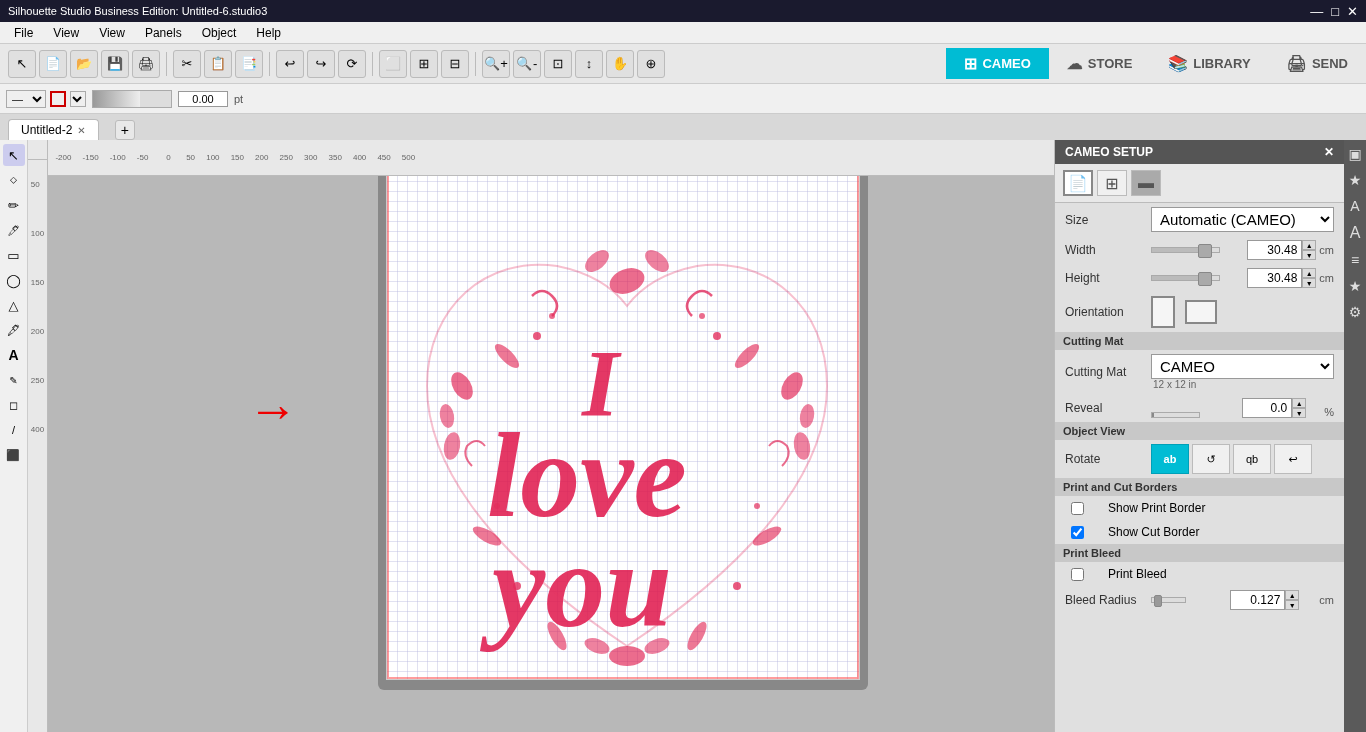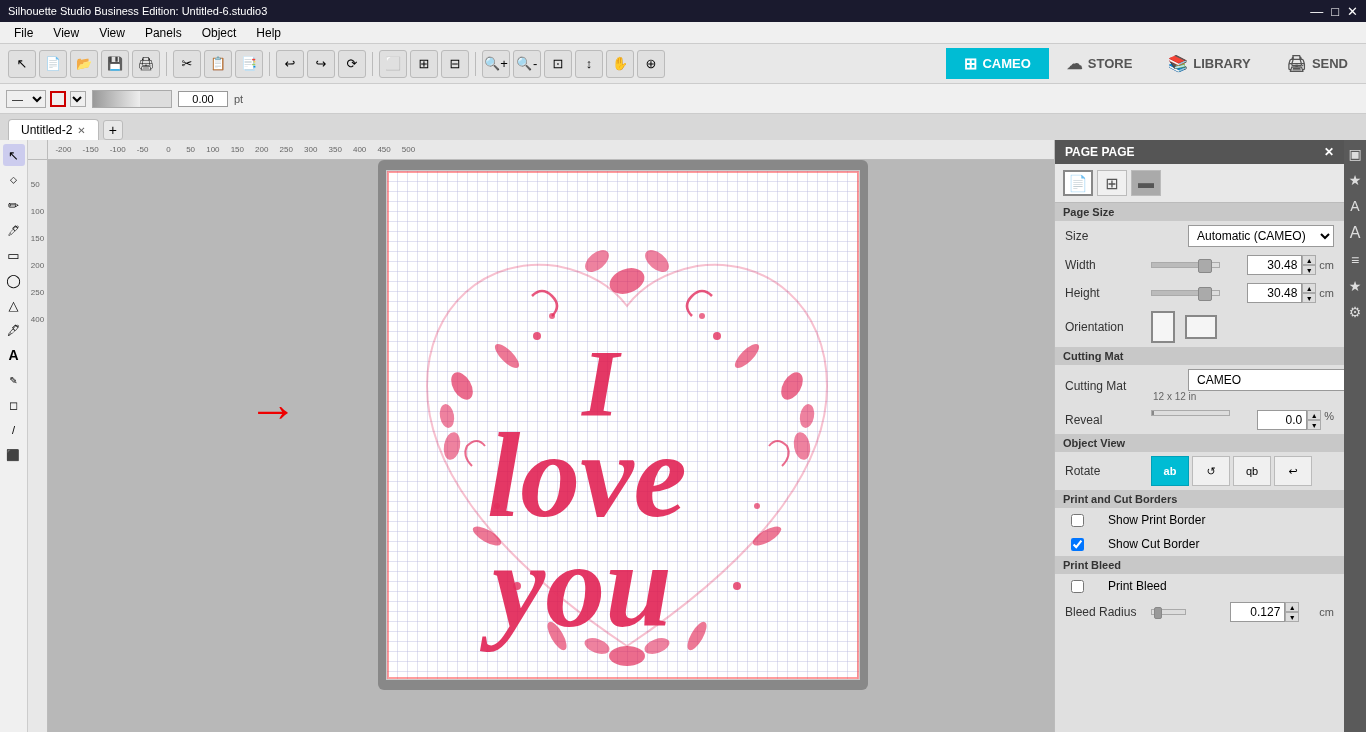--- a/index.html
+++ b/index.html
@@ -79,20 +79,21 @@
     }
     .thickness-input { width: 50px; border: 1px solid #999; padding: 1px 3px; text-align: center; }
 
     
     .doc-tabs {
       background: #d8d8d8;
       height: 26px;
       display: flex;
       align-items: flex-end;
       padding: 0 8px;
+      gap: 12px;
     }
     .doc-tab {
       padding: 3px 12px;
       background: #f0f0f0;
       border: 1px solid #bbb;
       border-bottom: none;
       border-radius: 4px 4px 0 0;
       cursor: pointer;
       font-size: 12px;
       display: flex; align-items: center; gap: 5px;
@@ -126,21 +127,21 @@
       flex: 1;
       background: #b8b8b8;
       position: relative;
       overflow: hidden;
     }
 
     
     .ruler-h {
       position: absolute;
       top: 0; left: 0; right: 0;
-      height: 20px;
+      height: 36px;
       background: #e8e8e8;
       border-bottom: 1px solid #bbb;
       display: flex;
       align-items: center;
       font-size: 9px;
       color: #555;
       overflow: hidden;
       z-index: 5;
     }
     .ruler-v {
@@ -286,22 +287,21 @@
       font-size: 12px;
       text-align: right;
       margin-left: 24px;
     }
     .form-unit { color: #555; font-size: 11px; }
     .form-select {
       flex: 1;
       border: 1px solid #999;
       padding: 2px 4px;
       background: white;
-      font-size: 12px;
-      margin-left: 37px;
+      font-size: 15px;
     }
 
     .orientation-row {
       display: flex;
       align-items: center;
       padding: 4px 10px;
       gap: 20px;
     }
     .orient-icon {
       width: 28px; height: 36px;
@@ -510,21 +510,21 @@
 
       <div class="ruler-corner"></div>
 
       <div class="ruler-h" style="left:20px;">
         <span style="font-size:8px;color:#666;padding:0 3px;">
           &nbsp;&nbsp;-200&nbsp;&nbsp;&nbsp;&nbsp;&nbsp;-150&nbsp;&nbsp;&nbsp;&nbsp;&nbsp;-100&nbsp;&nbsp;&nbsp;&nbsp;&nbsp;-50&nbsp;&nbsp;&nbsp;&nbsp;&nbsp;&nbsp;&nbsp;&nbsp;0&nbsp;&nbsp;&nbsp;&nbsp;&nbsp;&nbsp;&nbsp;50&nbsp;&nbsp;&nbsp;&nbsp;&nbsp;100&nbsp;&nbsp;&nbsp;&nbsp;&nbsp;150&nbsp;&nbsp;&nbsp;&nbsp;&nbsp;200&nbsp;&nbsp;&nbsp;&nbsp;&nbsp;250&nbsp;&nbsp;&nbsp;&nbsp;&nbsp;300&nbsp;&nbsp;&nbsp;&nbsp;&nbsp;350&nbsp;&nbsp;&nbsp;&nbsp;&nbsp;400&nbsp;&nbsp;&nbsp;&nbsp;&nbsp;450&nbsp;&nbsp;&nbsp;&nbsp;&nbsp;500
         </span>
       </div>
 
       <div class="ruler-v" style="top:20px;font-size:8px;color:#666;">
-        <div style="margin-top:20px;display:flex;flex-direction:column;gap:18px;">
+        <div style="margin-top:20px;display:flex;flex-direction:column;gap:40px;">
           <span>50</span>
           <span>100</span>
           <span>150</span>
           <span>200</span>
           <span>250</span>
           <span>400</span>
         </div>
       </div>
 
       <div class="arrow-annotation">→</div>
@@ -591,33 +591,32 @@
               <ellipse cx="300" cy="450" rx="16" ry="6" fill="#e0184c" opacity="0.65" transform="rotate(-60,300,450)"></ellipse>
             </g>
           </svg>
         </div>
       </div>
     </div>
 
     <div class="right-panel">
 
       <div class="page-setup-header">
-        <span>PAGE PAGE</span>
+        <span>CAMEO SETUP</span>
         <span style="cursor:pointer;">✕</span>
       </div>
 
       <div class="panel-icons-row">
         <div class="panel-icon-btn active" style="font-size:16px;color:#555;">📄</div>
         <div class="panel-icon-btn" style="font-size:16px;color:#555;">⊞</div>
         <div class="panel-icon-btn" style="font-size:16px;color:#555;background:#aaa;">▬</div>
       </div>
 
       <div class="panel-scroll">
 
-        <div class="section-header">Page Size</div>
 
         <div class="form-row">
           <span class="form-label">Size</span>
           <div style="flex:1;display:flex;align-items:center;gap:3px;">
             <select class="form-select">
               <option>Automatic (CAMEO)</option>
             </select>
           </div>
         </div>
 
@@ -672,21 +671,21 @@
           <div style="flex:1;">
             <select class="form-select" style="width:100%;">
               <option>CAMEO</option>
             </select>
             <div style="font-size:10px;color:#666;padding-left:2px;">12 x 12 in</div>
           </div>
         </div>
 
         <div class="form-row">
           <span class="form-label">Reveal</span>
-          <div style="flex:1;display:flex;align-items:flex-start;gap:3px;">
+          <div style="flex:1;display:flex;align-items:flex-end;gap:18px;">
             <div style="flex:1;height:6px;background:#ddd;border:1px solid #aaa;position:relative;">
               <div style="width:2px;height:4px;background:#888;position:absolute;top:0;left:0;"></div>
             </div>
             <div class="input-with-spinner">
               <input class="form-input" type="text" value="0.0" style="width: 50px;">
               <div class="spinner-btns">
                 <div class="spinner-btn">▲</div>
                 <div class="spinner-btn">▼</div>
               </div>
             </div>

